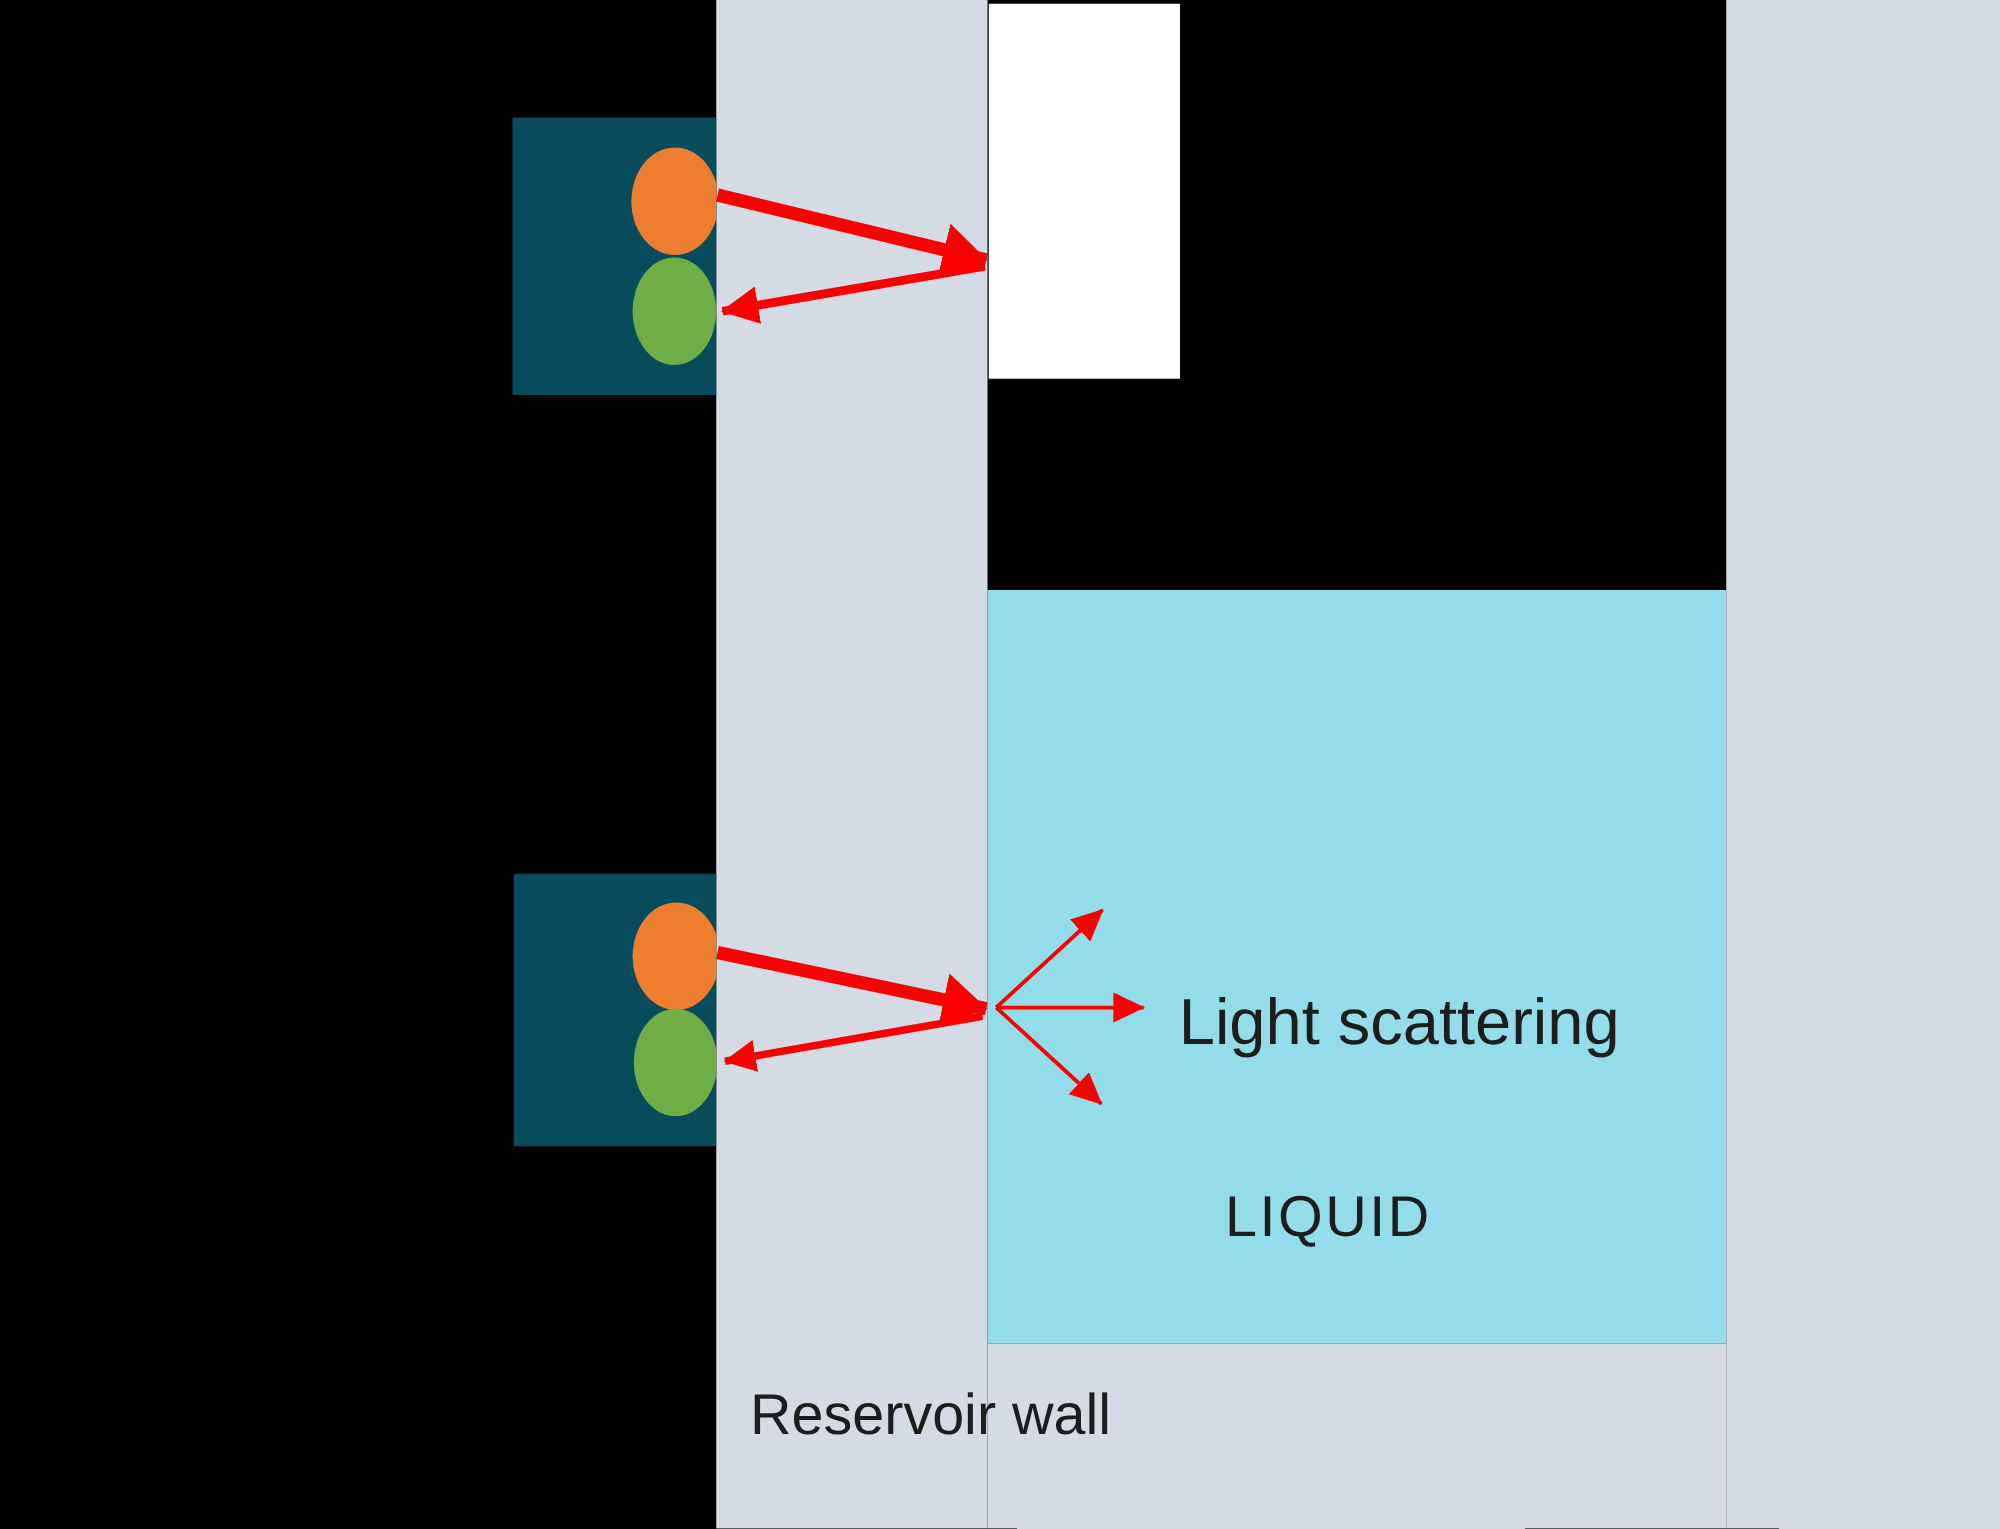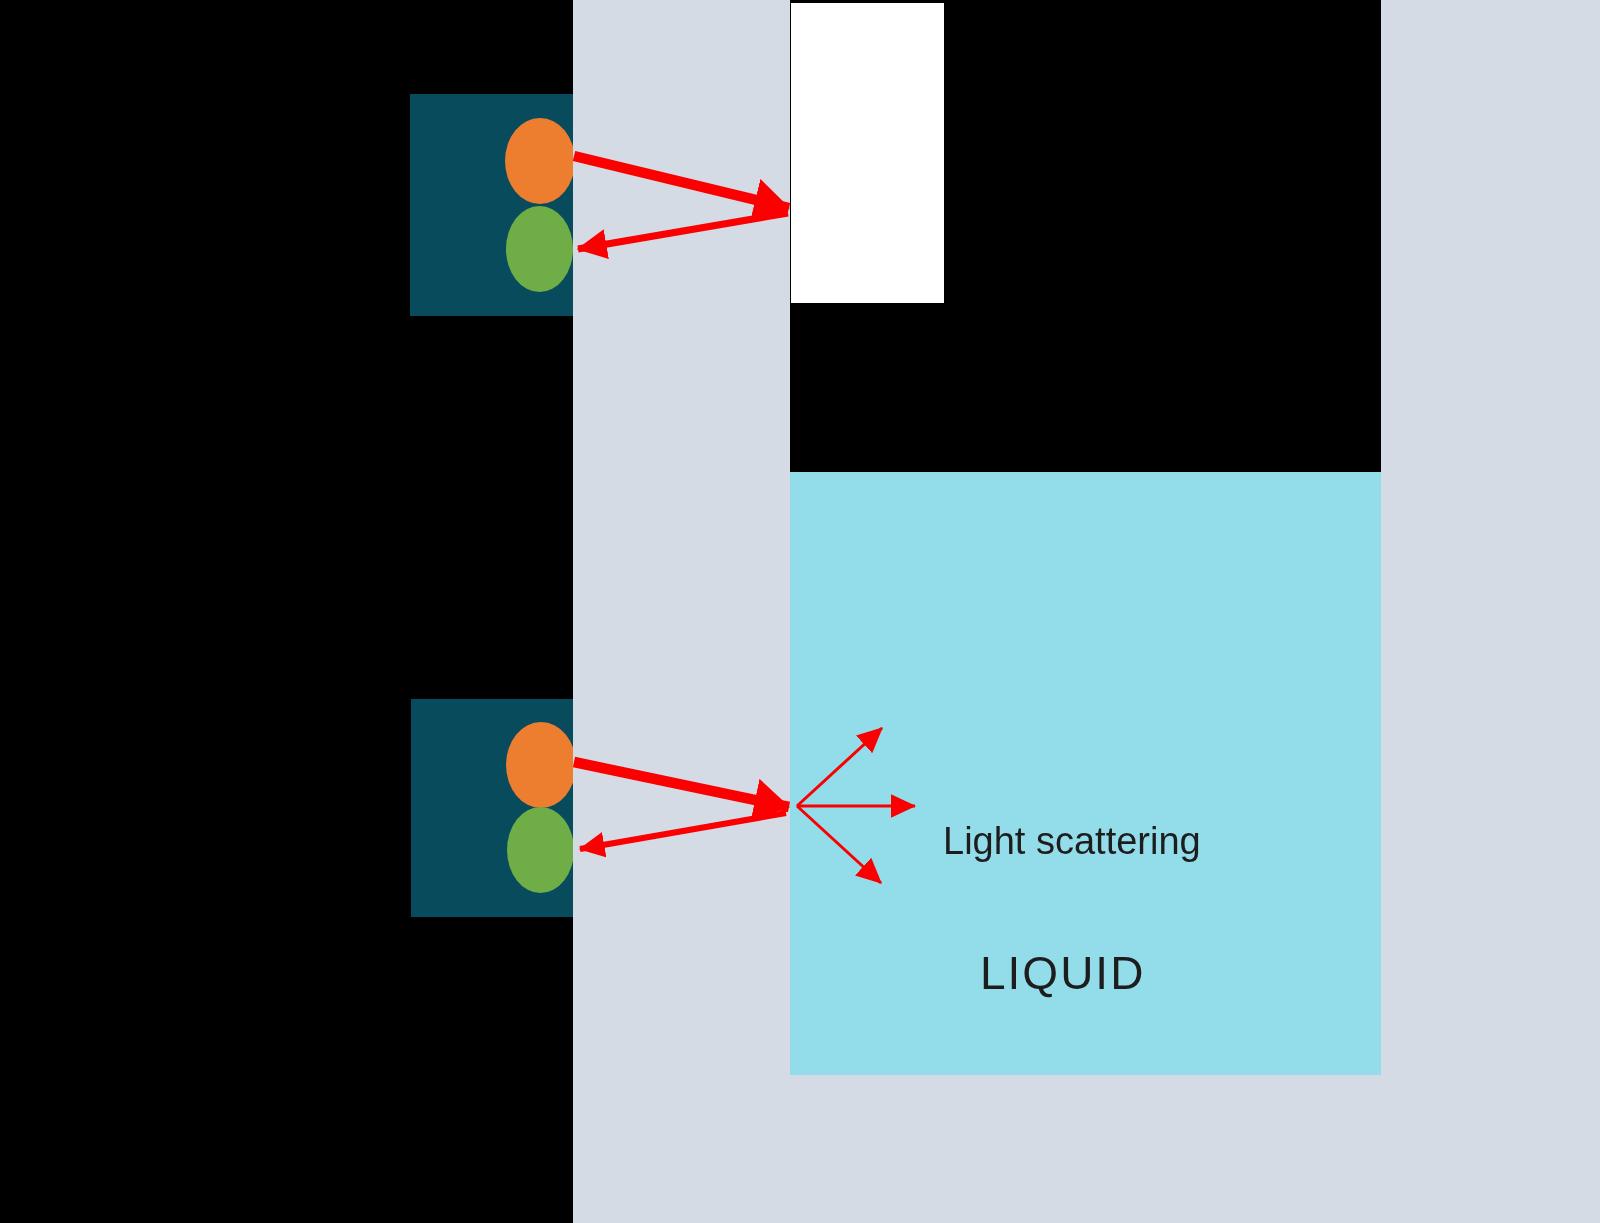--- a/index.html
+++ b/index.html
@@ -34,21 +34,21 @@
   #sensor-top .emitter     { top: 24px; }
   #sensor-top .detector    { top: 112px; }
   #sensor-bottom .emitter  { top: 23px; }
   #sensor-bottom .detector { top: 108px; }
 
   
   #rays-layer { left: 0; top: 0; width: 1600px; height: 1223px; z-index: 4; pointer-events: none; }
 
   
   .diagram-label { position: absolute; color: #1D1D1D; z-index: 5; line-height: 1.1; white-space: nowrap; }
-  #label-light-scattering { left: 943px; top: 821px;  font-size: 38px; }
+  #label-light-scattering { left: 943px; top: 790px;  font-size: 52px; }
   #label-liquid           { left: 980px; top: 948px;  font-size: 46px; letter-spacing: 2px; }
   #label-reservoir-wall   { left: 600px; top: 1106px; font-size: 46px; }
 </style>
 </head>
 <body>
 
 <div id="canvas">
 
   <div id="wall-left" class="abs wall"></div>
   <div id="wall-right" class="abs wall"></div>
@@ -87,14 +87,15 @@
     <line x1="574" y1="762" x2="789" y2="807" stroke="#FA0000" stroke-width="10.5" marker-end="url(#head-big)"></line>
     <line x1="786" y1="813" x2="580" y2="849" stroke="#FA0000" stroke-width="6" marker-end="url(#head-mid)"></line>
 
     <line x1="797" y1="806" x2="882" y2="728" stroke="#FA0000" stroke-width="3" marker-end="url(#head-small)"></line>
     <line x1="797" y1="806" x2="915" y2="806" stroke="#FA0000" stroke-width="3" marker-end="url(#head-small)"></line>
     <line x1="797" y1="806" x2="881" y2="883" stroke="#FA0000" stroke-width="3" marker-end="url(#head-small)"></line>
   </svg>
 
   <div id="label-light-scattering" class="diagram-label">Light scattering</div>
   <div id="label-liquid" class="diagram-label">LIQUID</div>
+  <div id="label-reservoir-wall" class="diagram-label">Reservoir wall</div>
 
 </div>
 
 </body></html>

